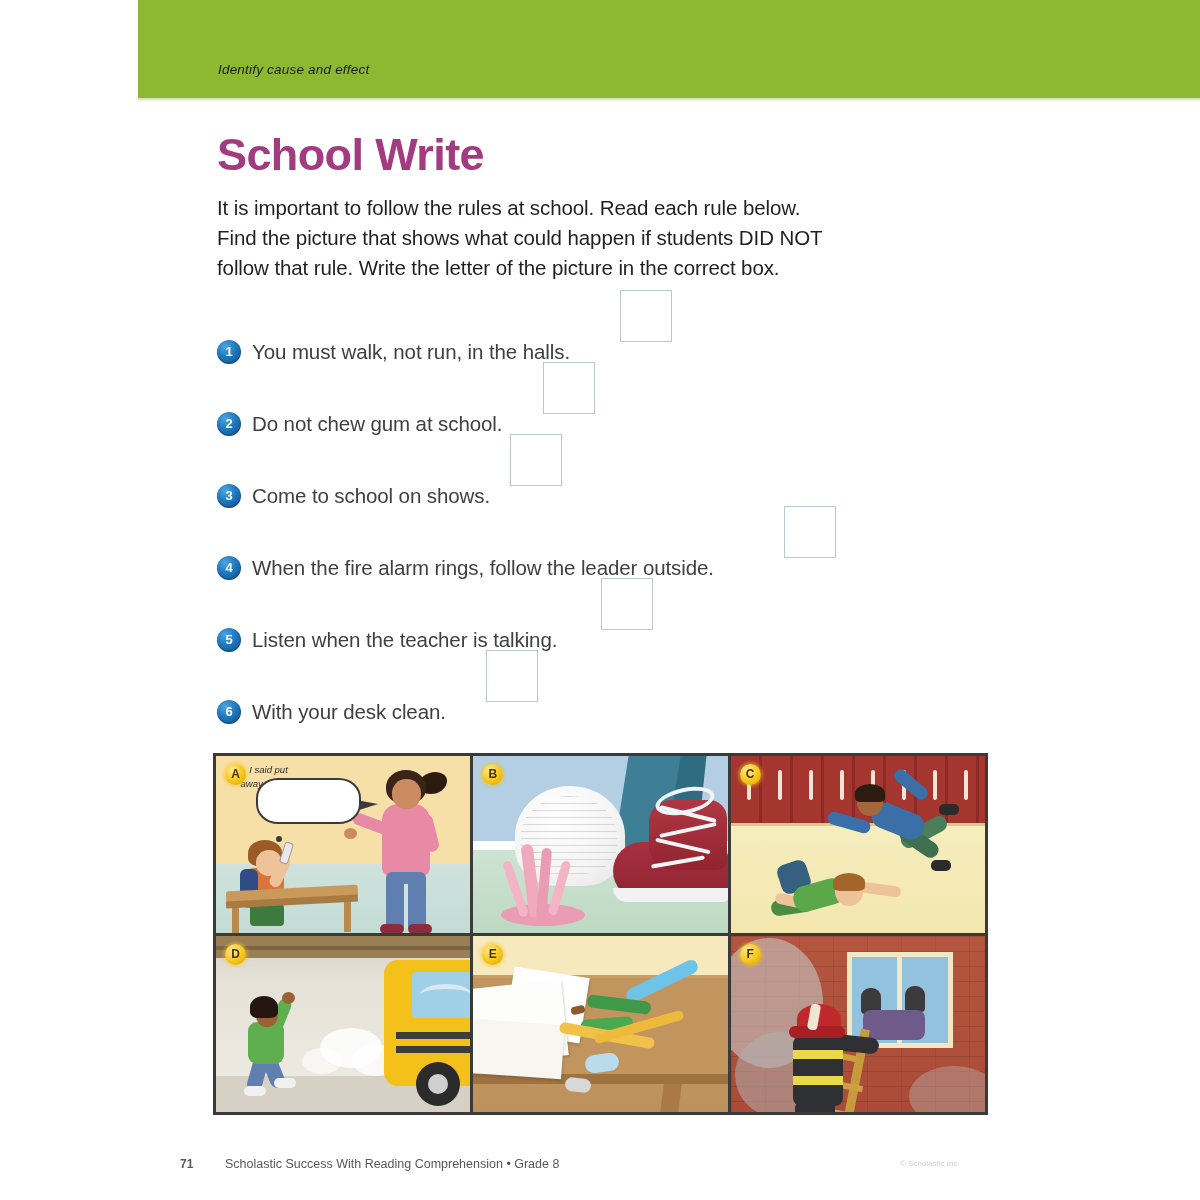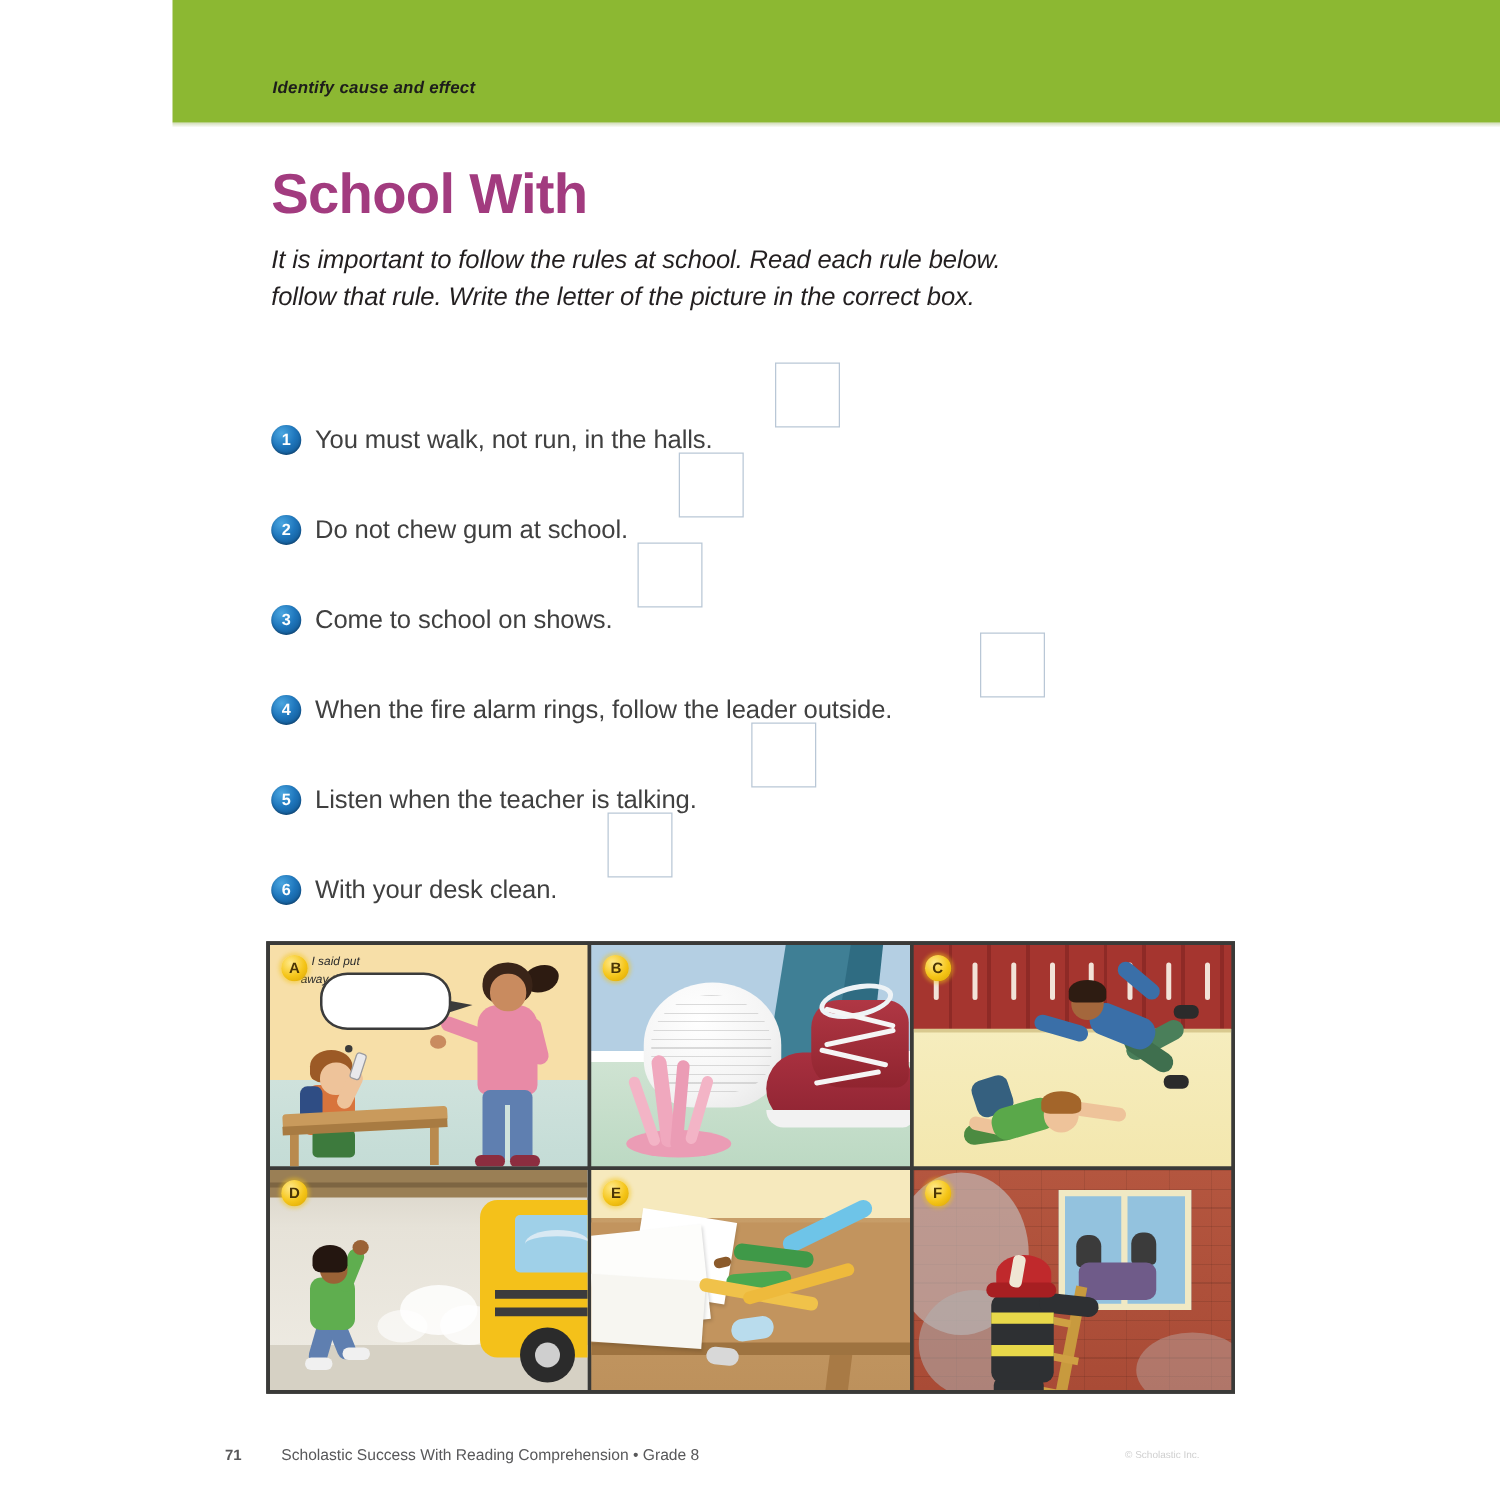--- a/index.html
+++ b/index.html
@@ -34,21 +34,21 @@
     top: 98px;
     width: 1062px;
     height: 4px;
     background: linear-gradient(to bottom, rgba(120,150,40,.35), rgba(255,255,255,0));
   }
   .banner-label {
     position: absolute;
     left: 218px;
     top: 62px;
     font-size: 13.5px;
-    font-weight: bold;
+    font-weight: normal;
     font-style: italic;
     color: #1d1d1b;
     letter-spacing: .2px;
     white-space: nowrap;
   }
 
   
   .title {
     position: absolute;
     left: 217px;
@@ -64,21 +64,21 @@
   .directions {
     position: absolute;
     left: 217px;
     top: 193px;
     width: 760px;
     font-size: 20.5px;
     line-height: 30px;
     color: #231f20;
     letter-spacing: -0.1px;
   }
-  .directions div { white-space: nowrap; font-style: italic; }
+  .directions div { white-space: nowrap; }
 
   
   .rules {
     position: absolute;
     left: 217px;
     top: 300px;
     width: 800px;
   }
   .rule-row {
     position: relative;
@@ -355,24 +355,25 @@
 </style>
 </head>
 <body>
 
 <div class="page">
 
   <div class="banner"></div>
   <div class="banner-shadow"></div>
   <div class="banner-label">Identify cause and effect</div>
 
-  <h1 class="title">School With</h1>
+  <h1 class="title">School Write</h1>
 
   <div class="directions">
     <div>It is important to follow the rules at school. Read each rule below.</div>
+    <div>Find the picture that shows what could happen if students DID NOT</div>
     <div>follow that rule. Write the letter of the picture in the correct box.</div>
   </div>
 
   <div class="rules">
 
     <div class="rule-row">
       <div class="rule-line">
         <span class="badge">1</span>
         <span class="rule-text">You must walk, not run, in the halls.</span>
       </div>

